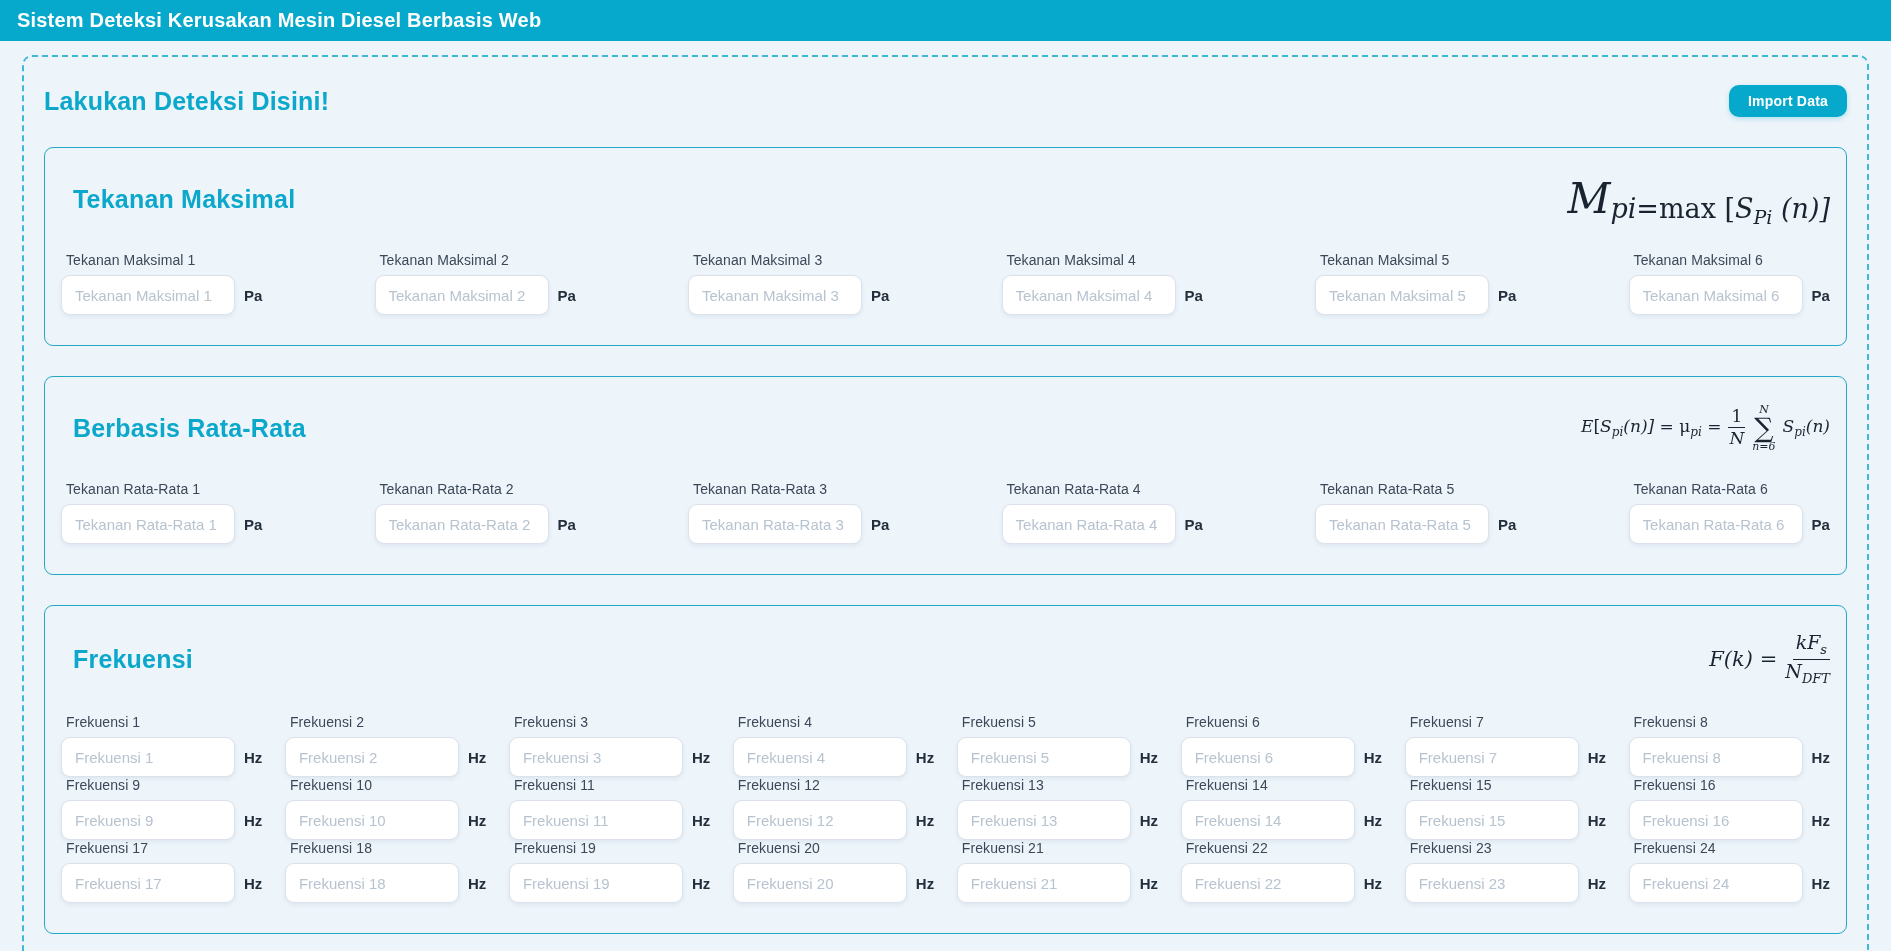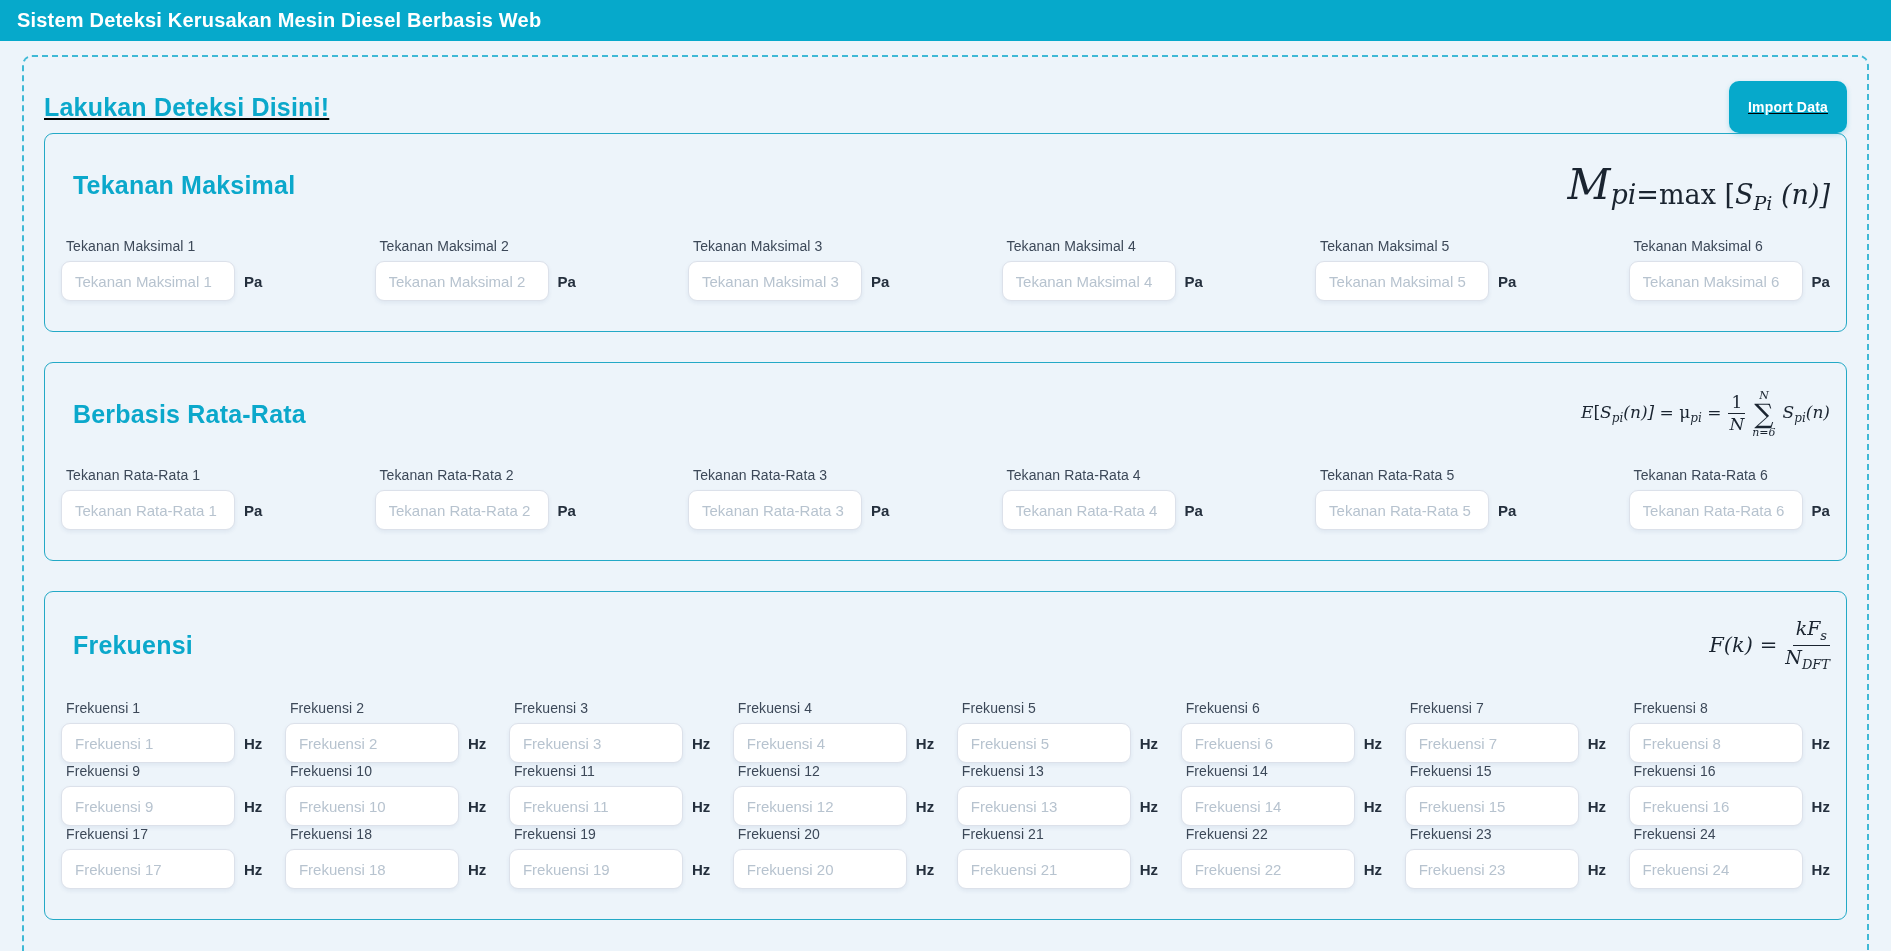--- a/index.html
+++ b/index.html
@@ -27,34 +27,34 @@
     margin: 14px 22px 0 22px;
     border: 2px dashed #3FB9D6;
     border-radius: 10px;
     padding: 24px 20px 40px 20px;
     min-height: 1200px;
   }
   .panel-head {
     display: flex;
     justify-content: space-between;
     align-items: center;
+    margin-bottom: 26px;
     min-height: 40px;
-    text-decoration: underline;
   }
   .panel-title {
     color: #0BA8CB;
     font-size: 25px;
     font-weight: 700;
     letter-spacing: 0.2px;
   }
   .btn-import {
     background: #06A9CB;
     color: #ffffff;
     border: none;
-    height: 52px;
+    height: 32px;
     padding: 0 19px;
     border-radius: 10px;
     font-family: inherit;
     font-size: 14px;
     font-weight: 700;
     letter-spacing: 0.2px;
     cursor: pointer;
     box-shadow: 0 2px 5px rgba(6,169,203,0.25);
   }
   

